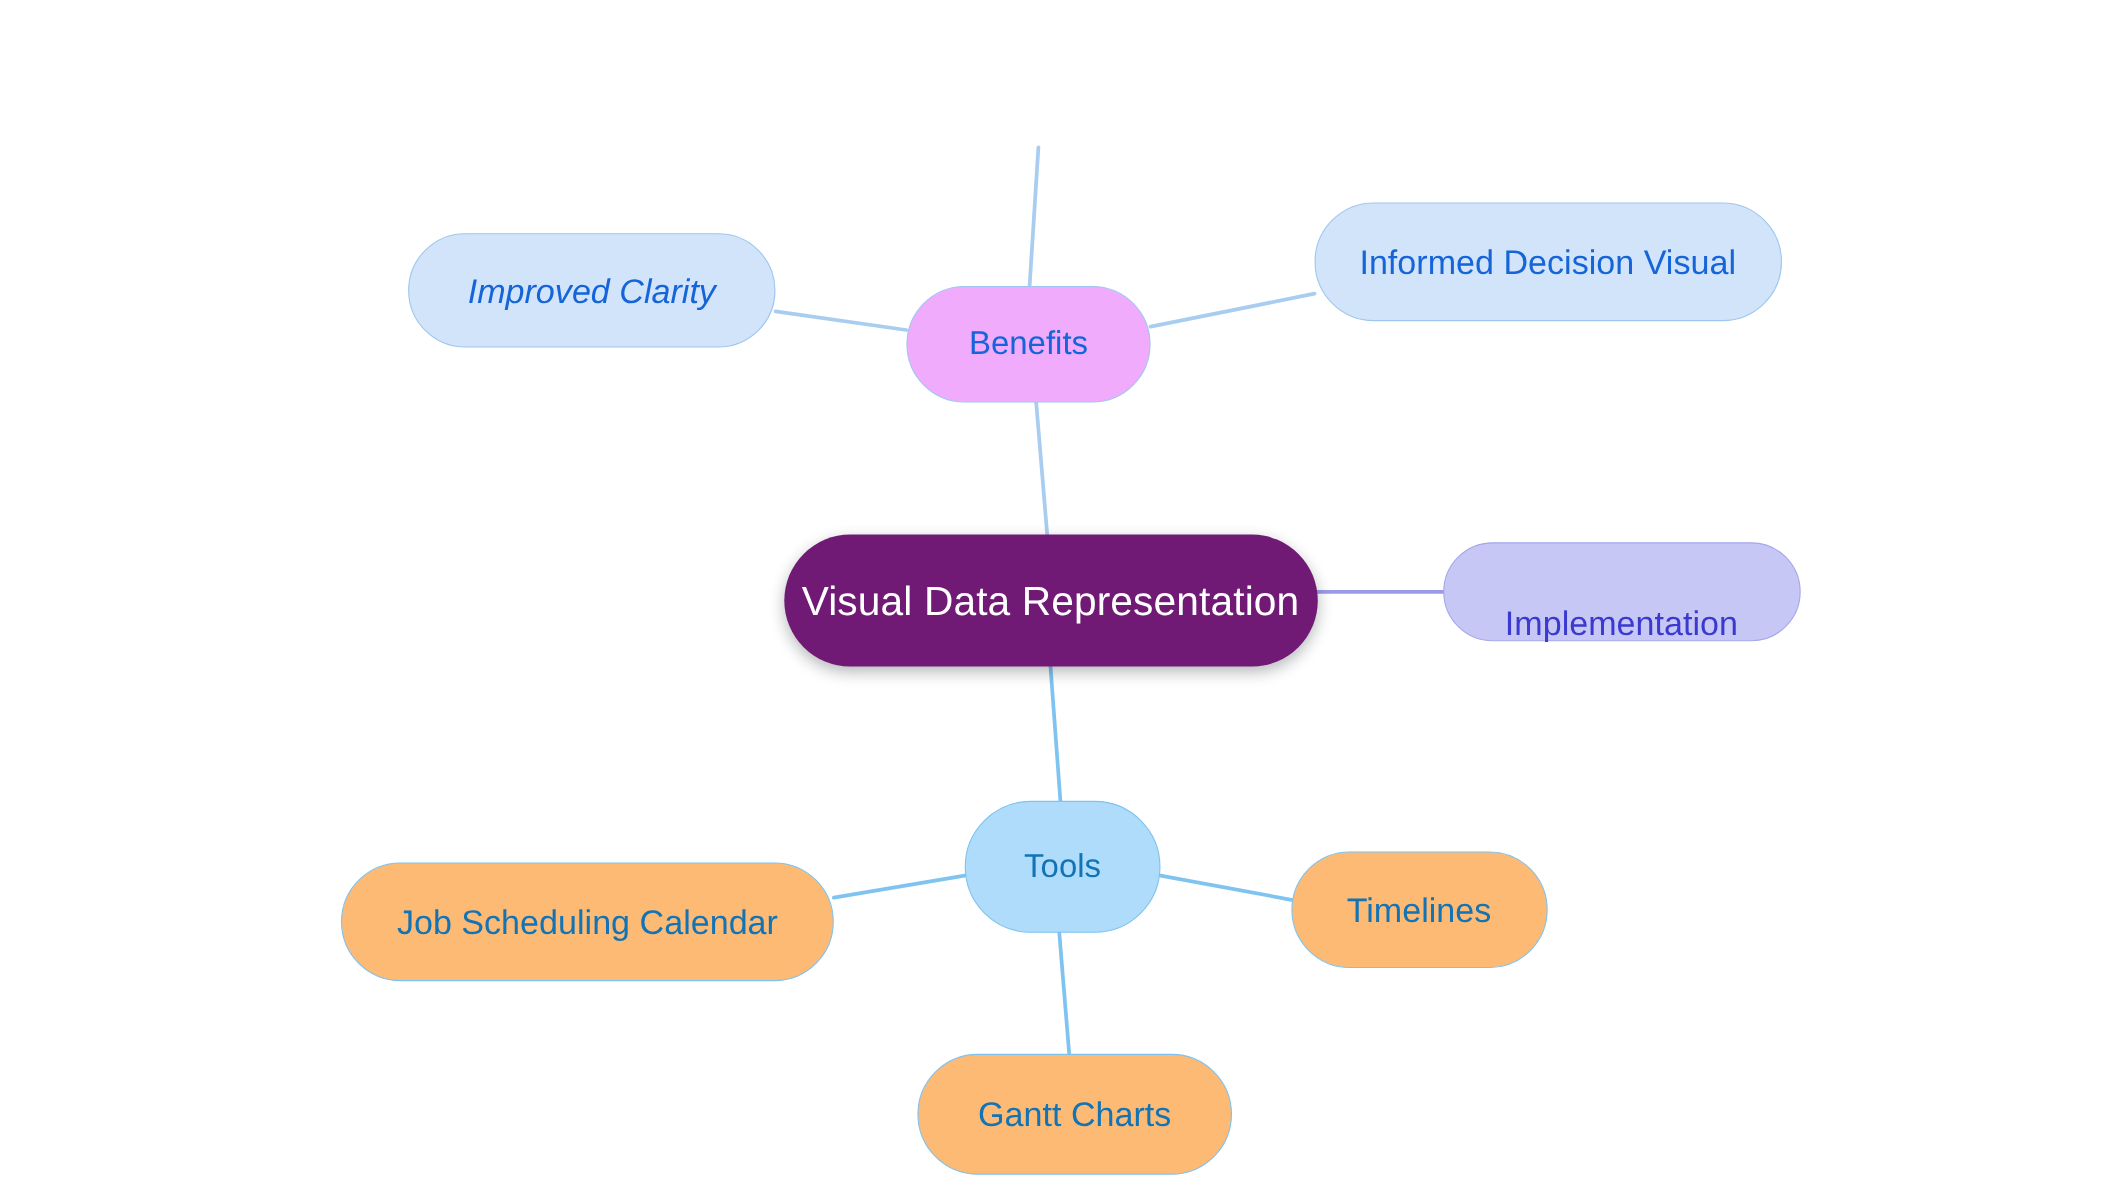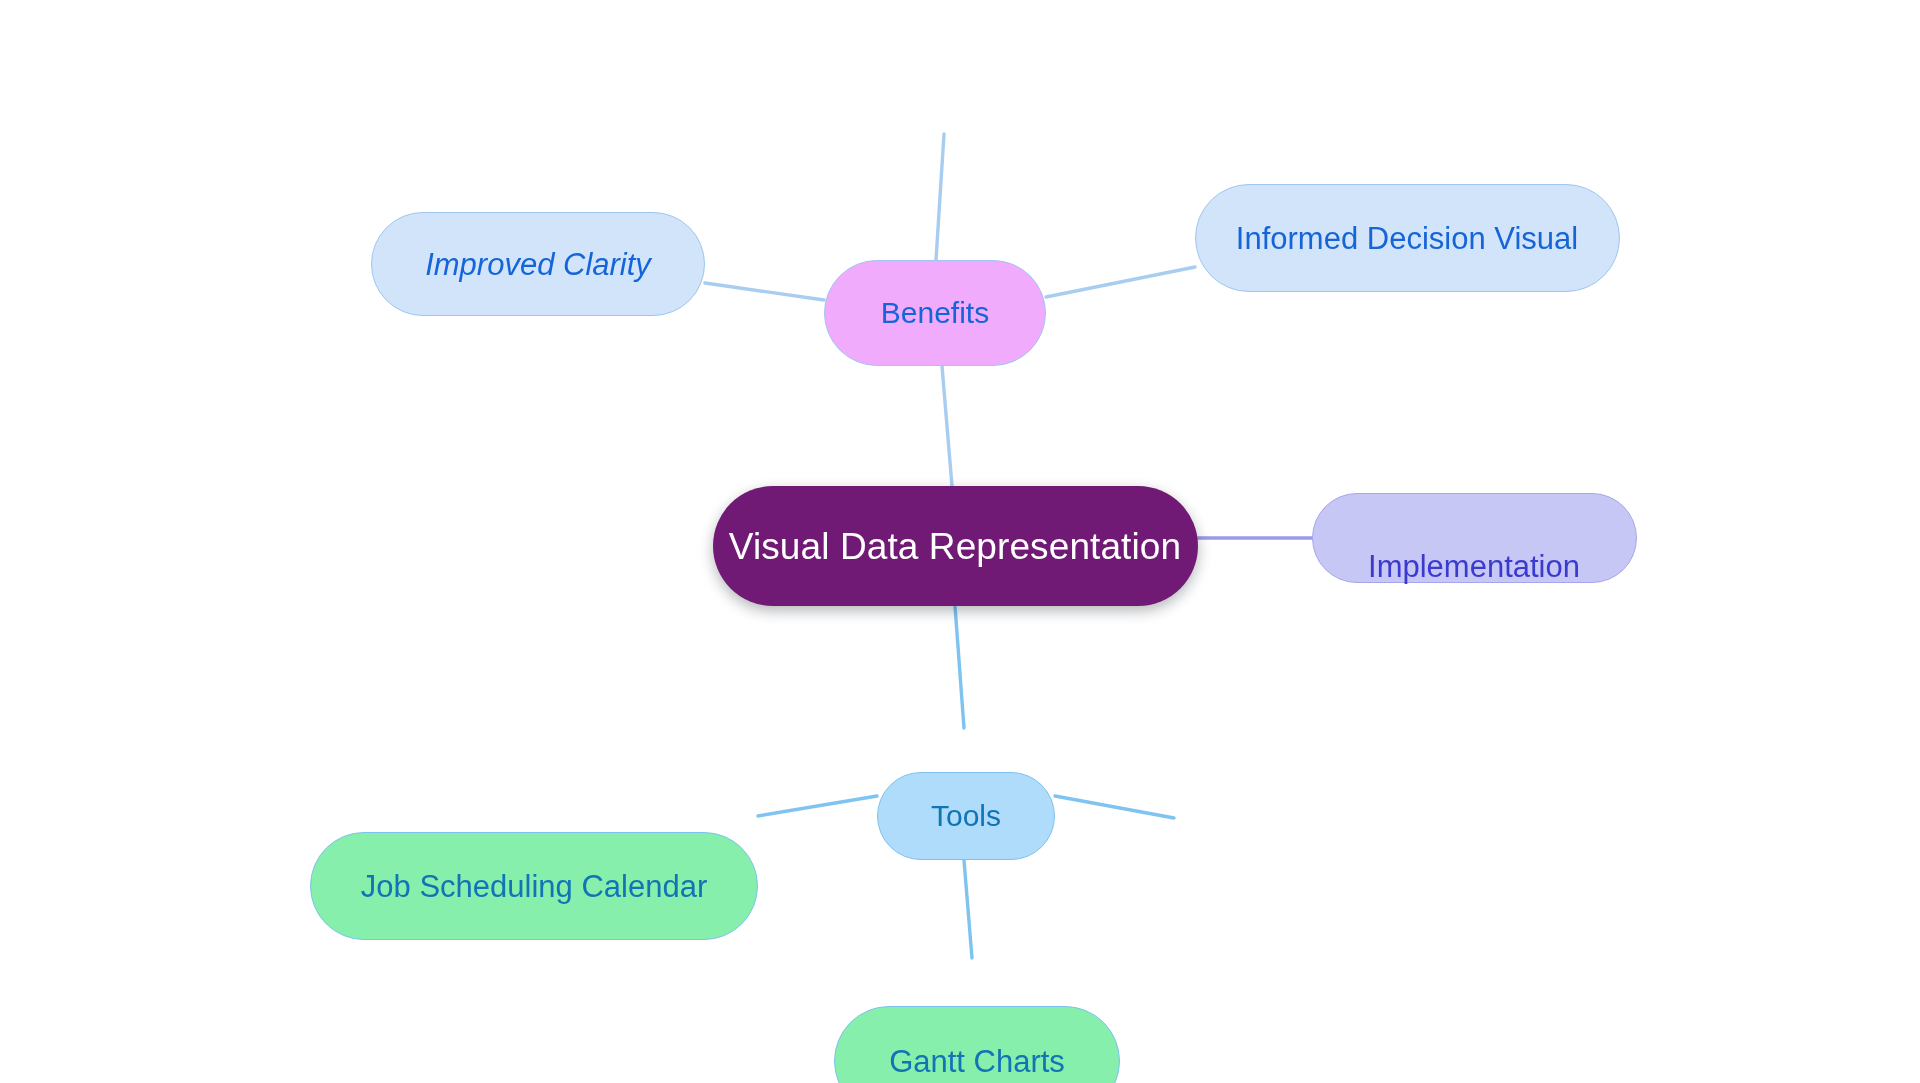--- a/index.html
+++ b/index.html
@@ -81,23 +81,22 @@
   
   .node--tools {
     background: #aedcfa;
     border: 1.6px solid #7ec2ee;
   }
   .node--tools .node-label {
     color: #1273b5;
     font-size: 30px;
   }
   .node--tools-leaf {
-    background: #86efac;
+    background: #fdba74;
     border: 1.6px solid #7ec2ee;
-    margin-top: 48px;
   }
   .node--tools-leaf .node-label {
     color: #1273b5;
     font-size: 31px;
   }
 
   
   .node--implementation {
     background: #c7c7f5;
     border: 1.6px solid #a6a6ea;
@@ -131,25 +130,28 @@
   <div class="node node--benefits" style="width: 222px; height: 106px; left: 824px; top: 260px;">
     <span class="node-label">Benefits</span>
   </div>
   <div class="node node--benefits-leaf" style="width: 334px; height: 104px; left: 371px; top: 212px; font-style: italic;">
     <span class="node-label">Improved Clarity</span>
   </div>
   <div class="node node--benefits-leaf" style="width: 425px; height: 108px; left: 1194.5px; top: 184px;">
     <span class="node-label">Informed Decision Visual</span>
   </div>
 
-  <div class="node node--tools" style="width: 178px; height: 88px; left: 877px; top: 728px; margin-top: 44px;">
+  <div class="node node--tools" style="width: 178px; height: 120px; left: 877px; top: 728px;">
     <span class="node-label">Tools</span>
   </div>
   <div class="node node--tools-leaf" style="width: 448px; height: 108px; left: 310px; top: 784px;">
     <span class="node-label">Job Scheduling Calendar</span>
+  </div>
+  <div class="node node--tools-leaf" style="width: 233px; height: 106px; left: 1173.5px; top: 774px;">
+    <span class="node-label">Timelines</span>
   </div>
   <div class="node node--tools-leaf" style="width: 286px; height: 110px; left: 834px; top: 958px;">
     <span class="node-label">Gantt Charts</span>
   </div>
 
   <div class="node node--implementation" style="width: 325px; height: 90px; left: 1311.5px; top: 493px; align-items: flex-end;">
     <span class="node-label">Implementation</span>
   </div>
 
 </div>

